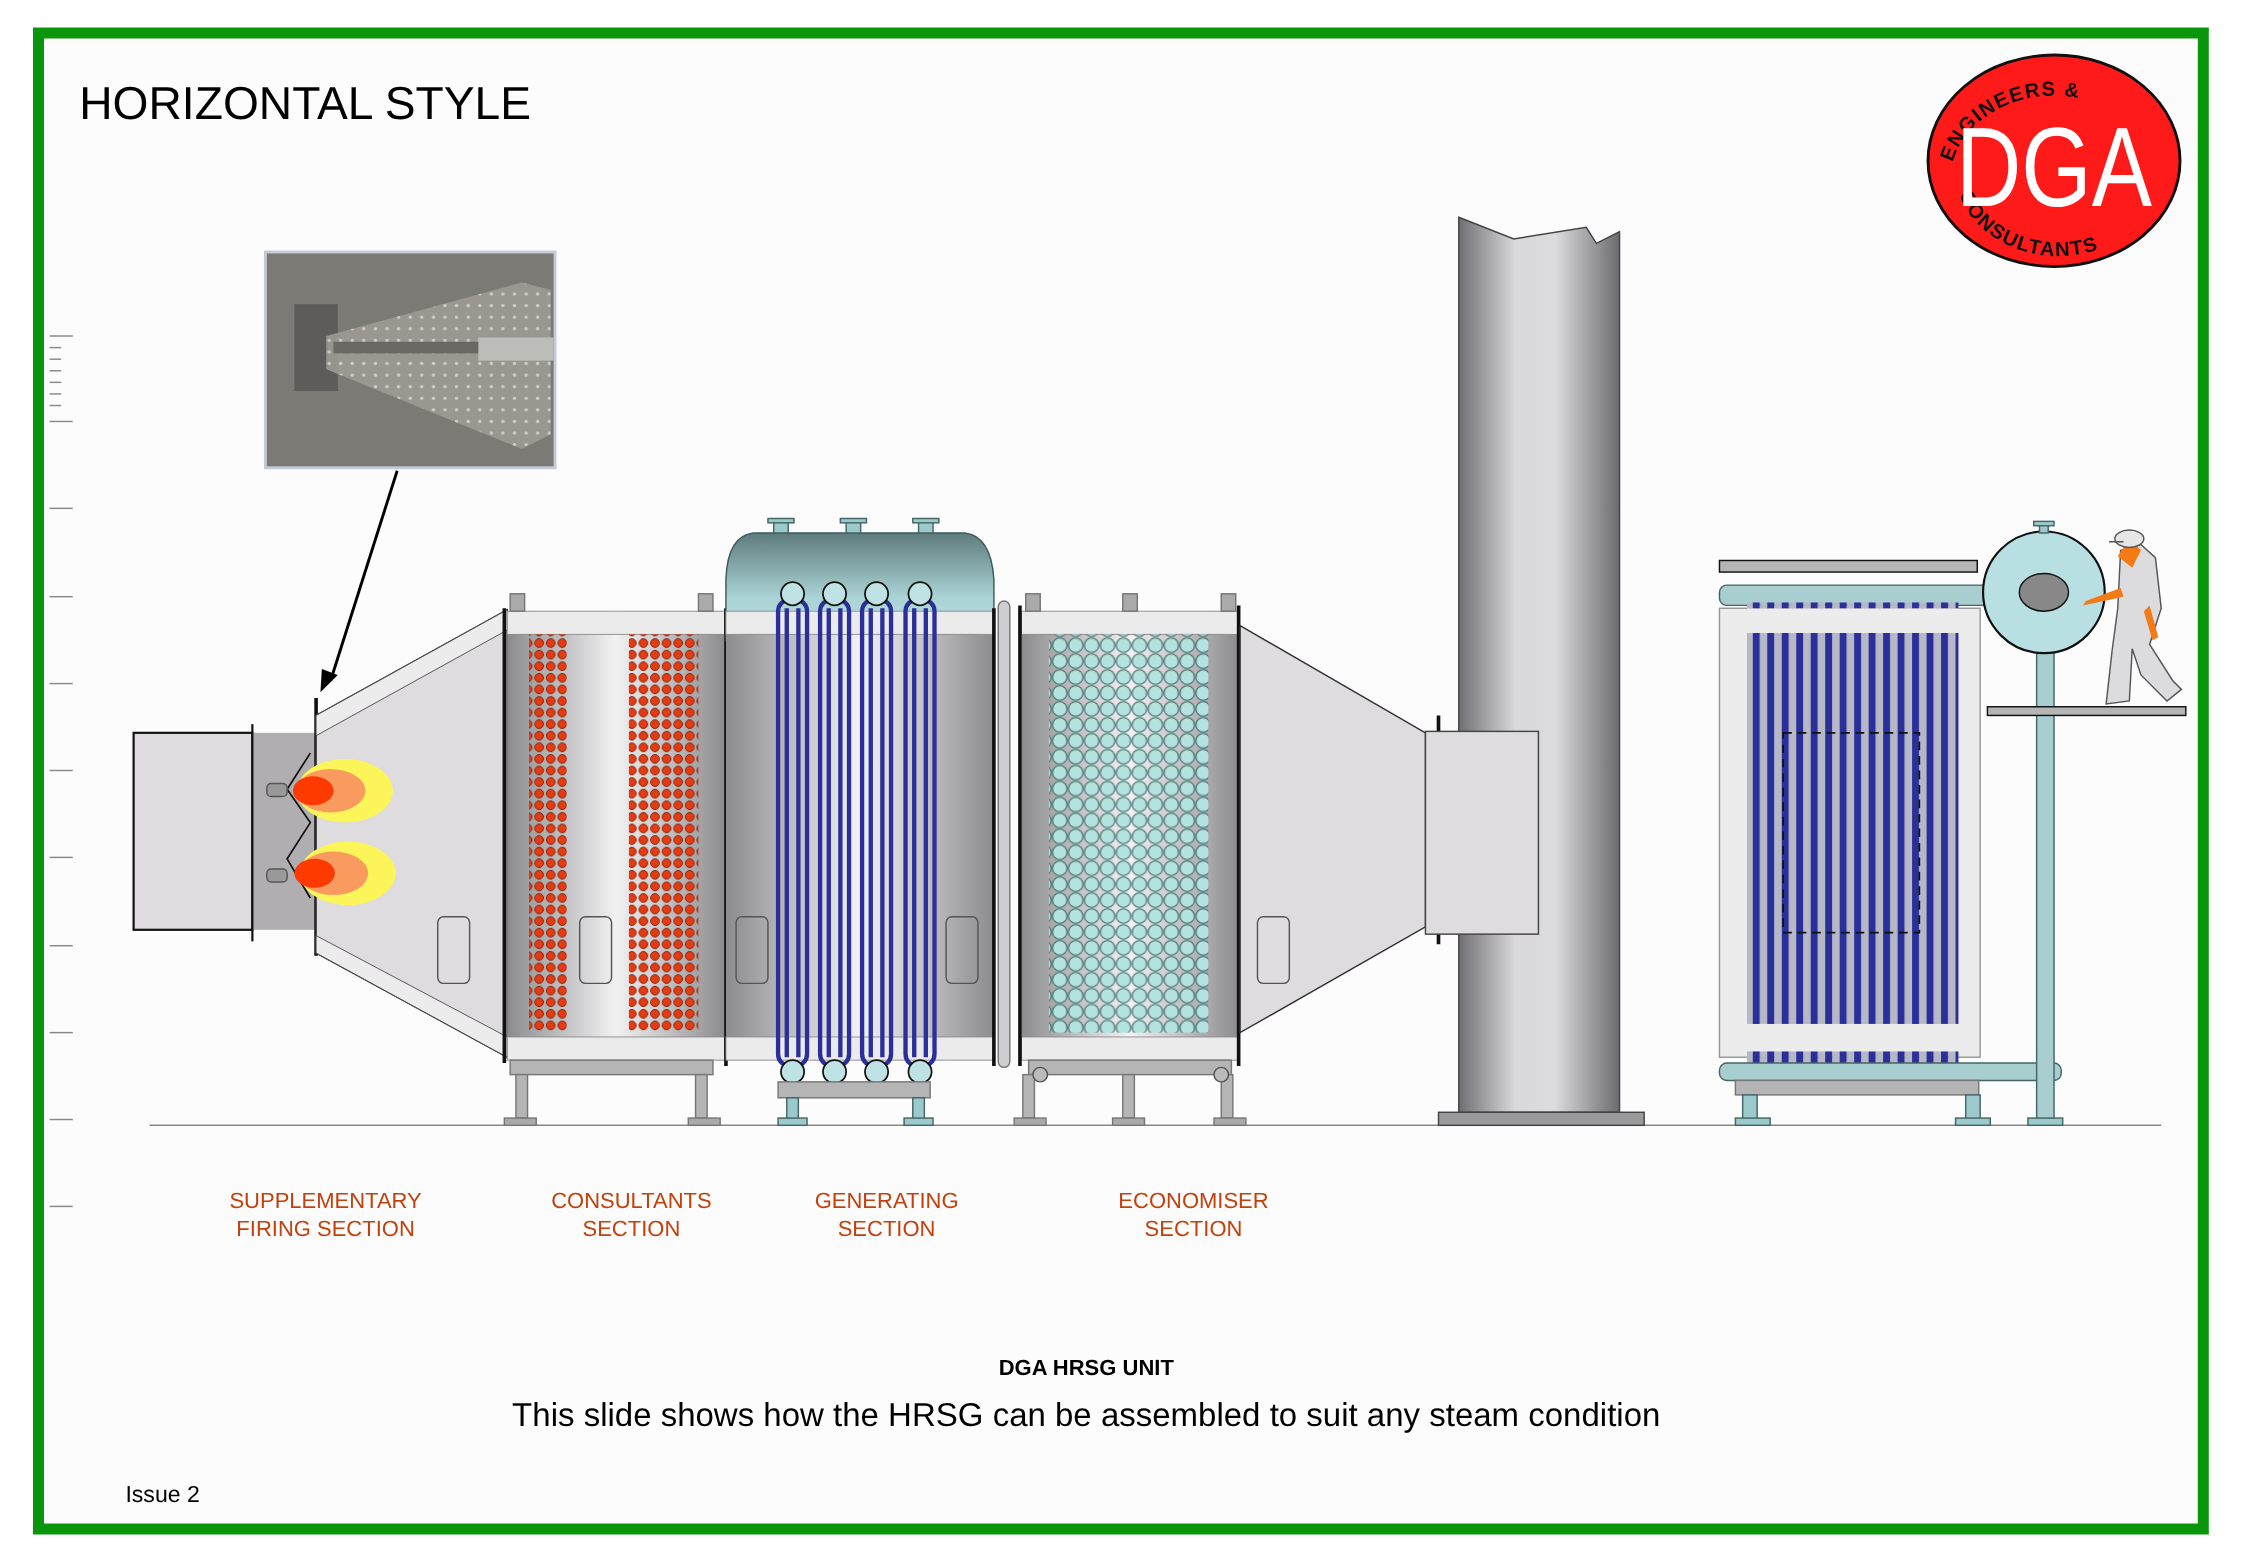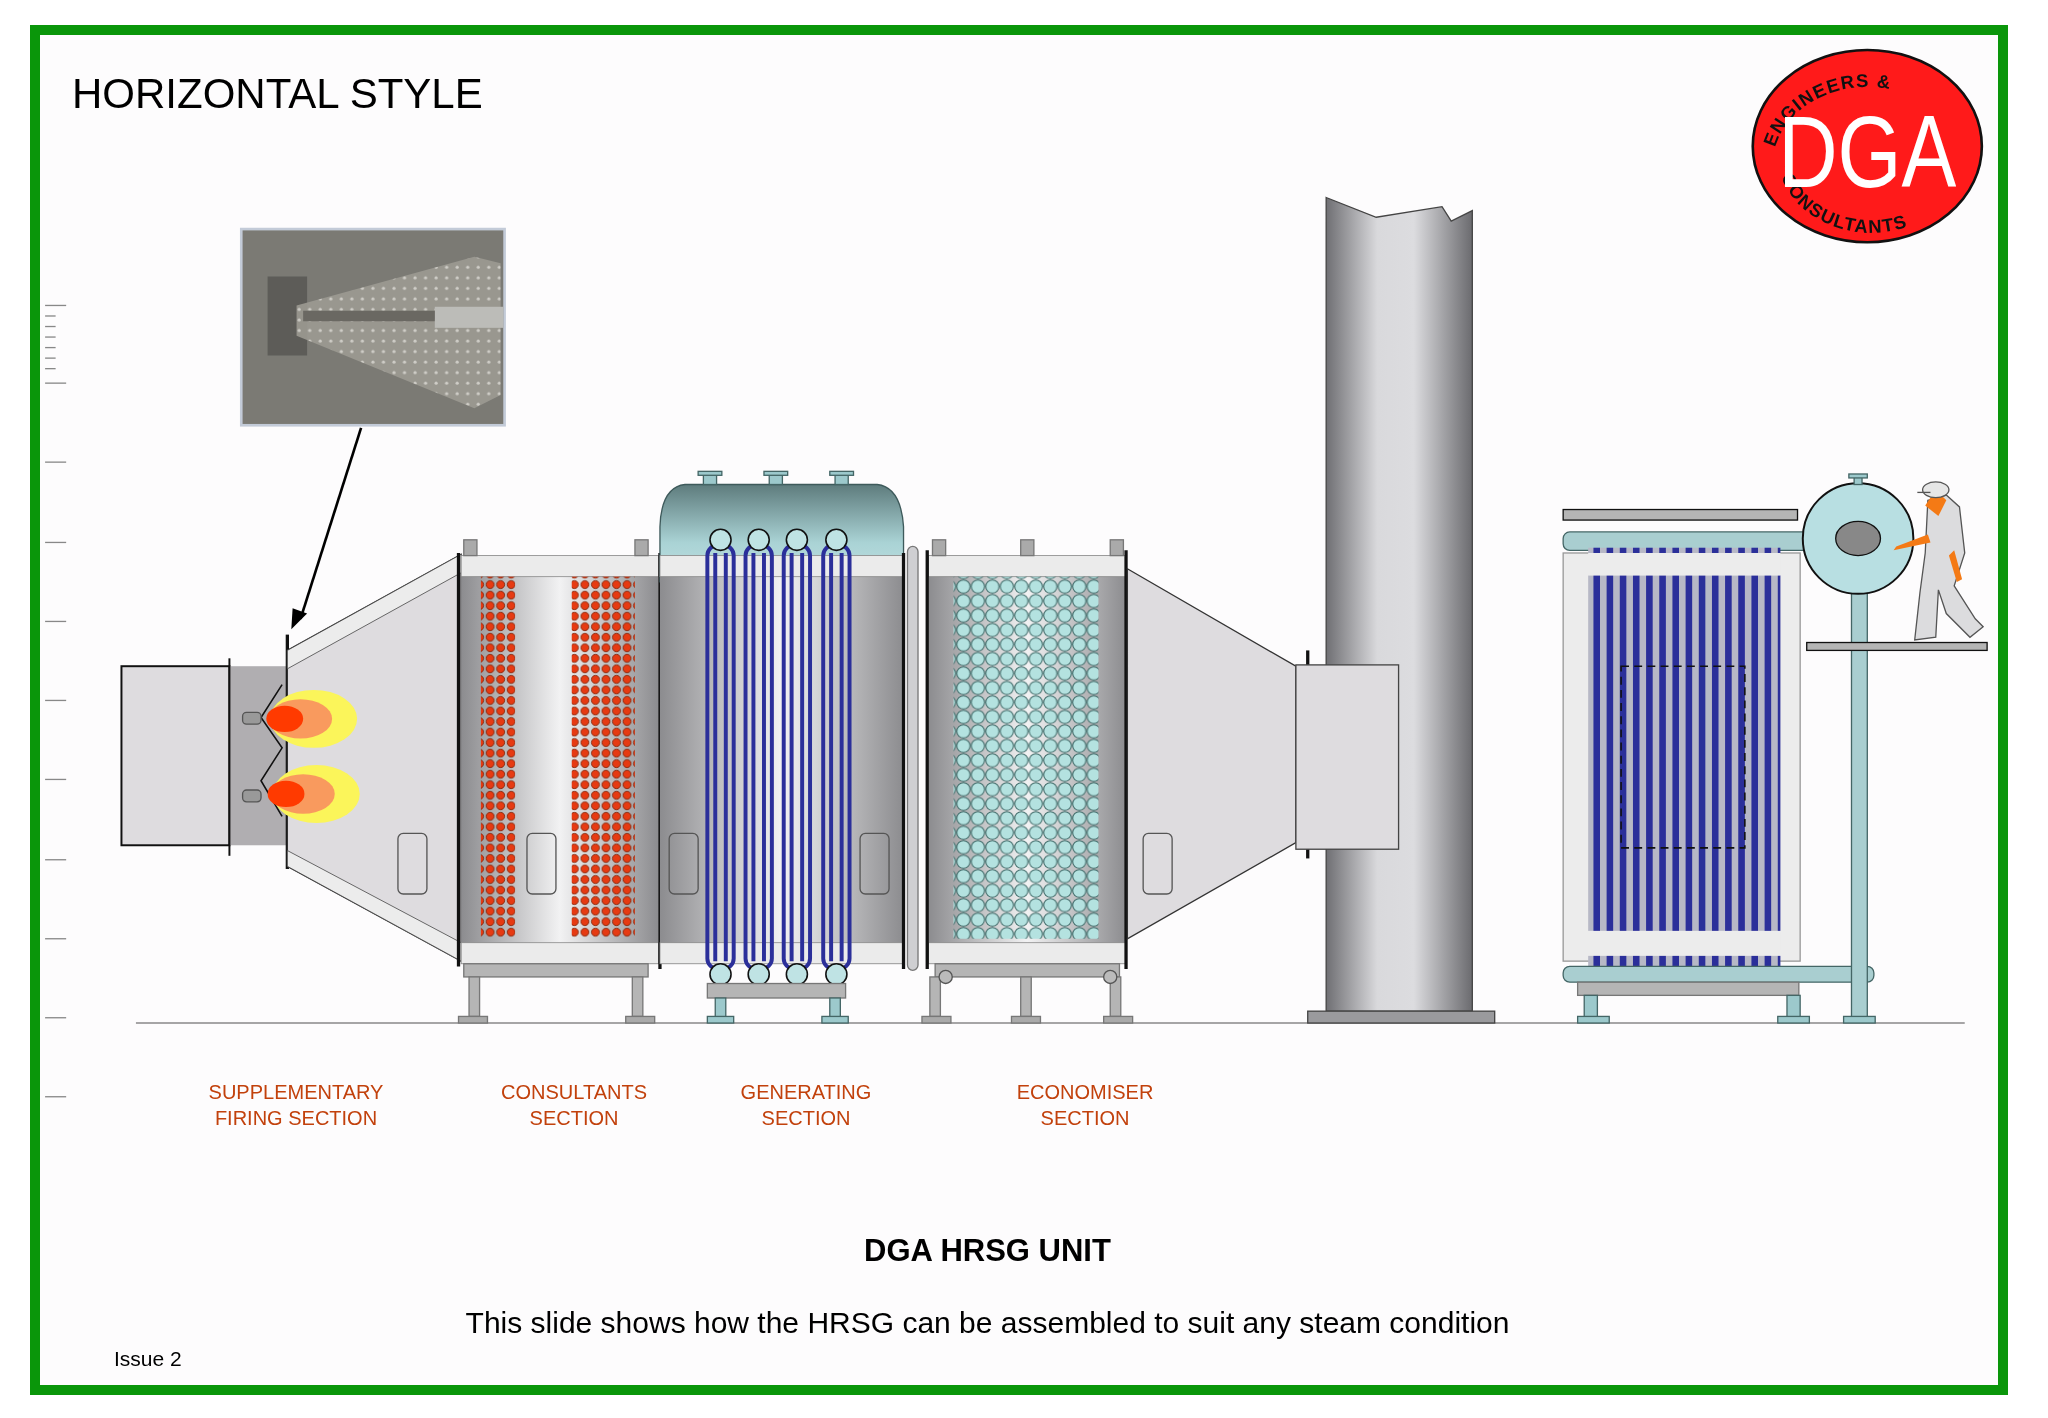--- a/index.html
+++ b/index.html
@@ -1,21 +1,21 @@
 <!DOCTYPE html>
 <html><head>
 <meta charset="utf-8">
 <style>
   html,body{margin:0;padding:0;background:#ffffff;}
   body{width:2048px;height:1418px;overflow:hidden;position:relative;font-family:"Liberation Sans",sans-serif;}
   #stage{position:absolute;left:0;top:0;width:2048px;height:1418px;}
   .frame{position:absolute;left:30px;top:25px;width:1958px;height:1350px;border:10px solid #0a960a;background:#fdfcfd;}
   .title{position:absolute;left:72px;top:70px;font-size:42px;color:#000;letter-spacing:0px;}
   .sec-label{position:absolute;font-size:20px;line-height:26px;text-align:center;color:#c2410c;transform:translateX(-50%);white-space:nowrap;}
-  .cap-title{position:absolute;left:0;width:1975px;text-align:center;top:1233px;font-size:31px;font-weight:bold;}
+  .cap-title{position:absolute;left:0;width:1975px;text-align:center;top:1233px;font-size:20px;font-weight:bold;}
   .cap-line{position:absolute;left:0;width:1975px;text-align:center;font-size:30px;}
   .issue{position:absolute;left:66px;top:1347px;font-size:21px;margin-left:48px;}
   svg text{font-family:"Liberation Sans",sans-serif;}
 </style>
 </head>
 <body>
 
 <div id="stage">
   <div class="frame"></div>
 
@@ -261,16 +261,16 @@
   <div class="sec-label" style="left:806px;top:1079px;">
     <div>GENERATING</div>
     <div>SECTION</div>
   </div>
   <div class="sec-label" style="left:1057px;top:1079px;margin-left:28px;">
     <div>ECONOMISER</div>
     <div>SECTION</div>
   </div>
 
   <div class="cap-title">DGA HRSG UNIT</div>
-  <div class="cap-line" style="top:1270px;margin-top:36px;">This slide shows how the HRSG can be assembled to suit  any steam condition</div>
+  <div class="cap-line" style="top:1270px;">This slide shows how the HRSG can be assembled to suit  any steam condition</div>
 
   <div class="issue">Issue 2</div>
 </div>
 
 </body></html>

